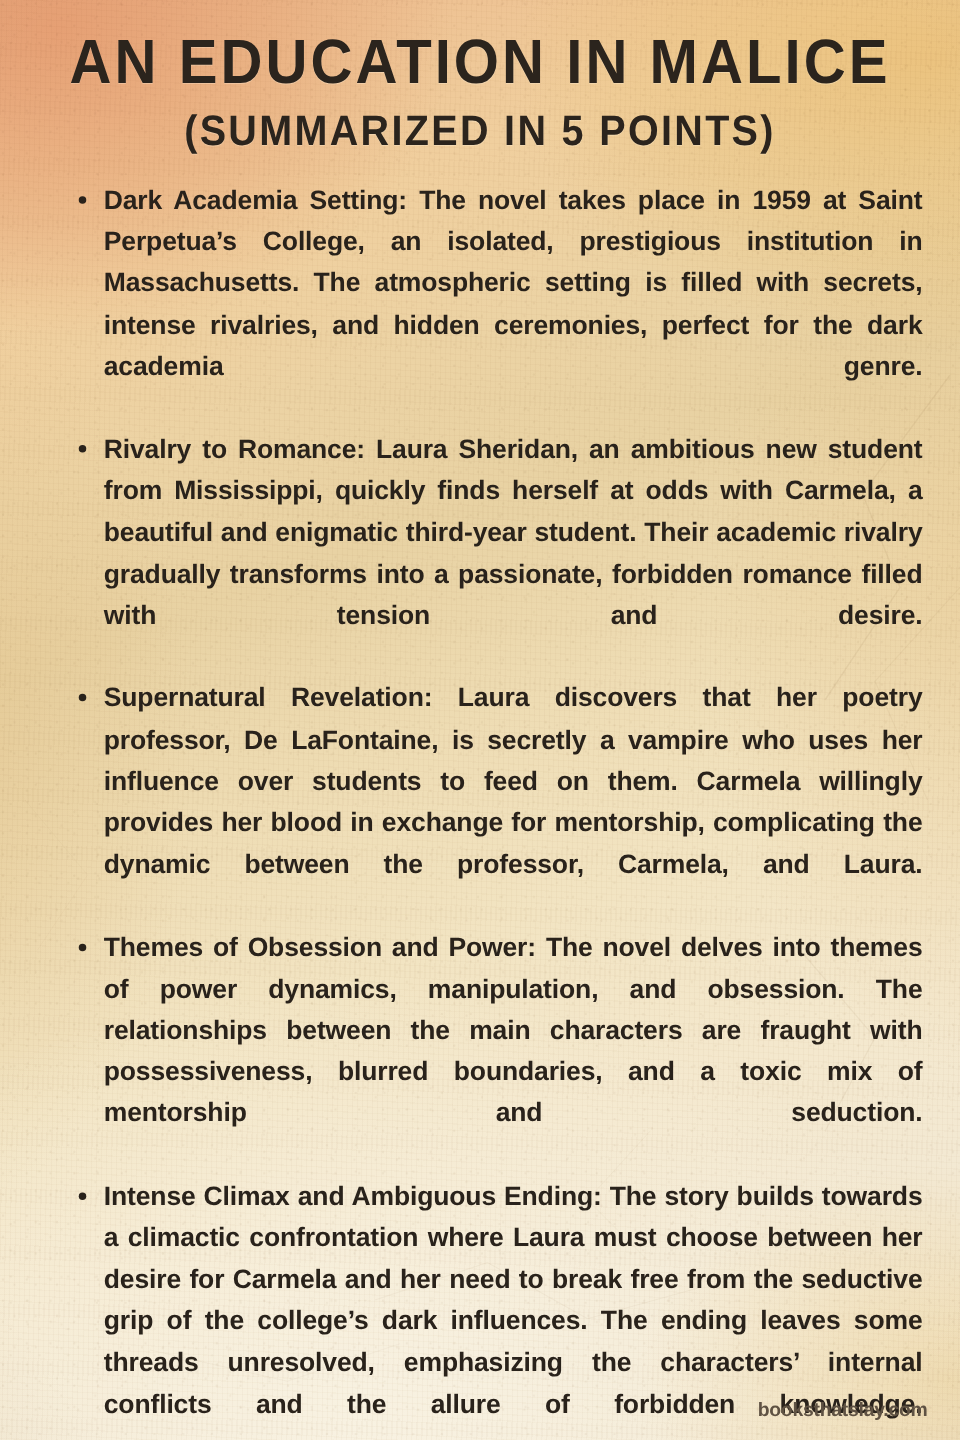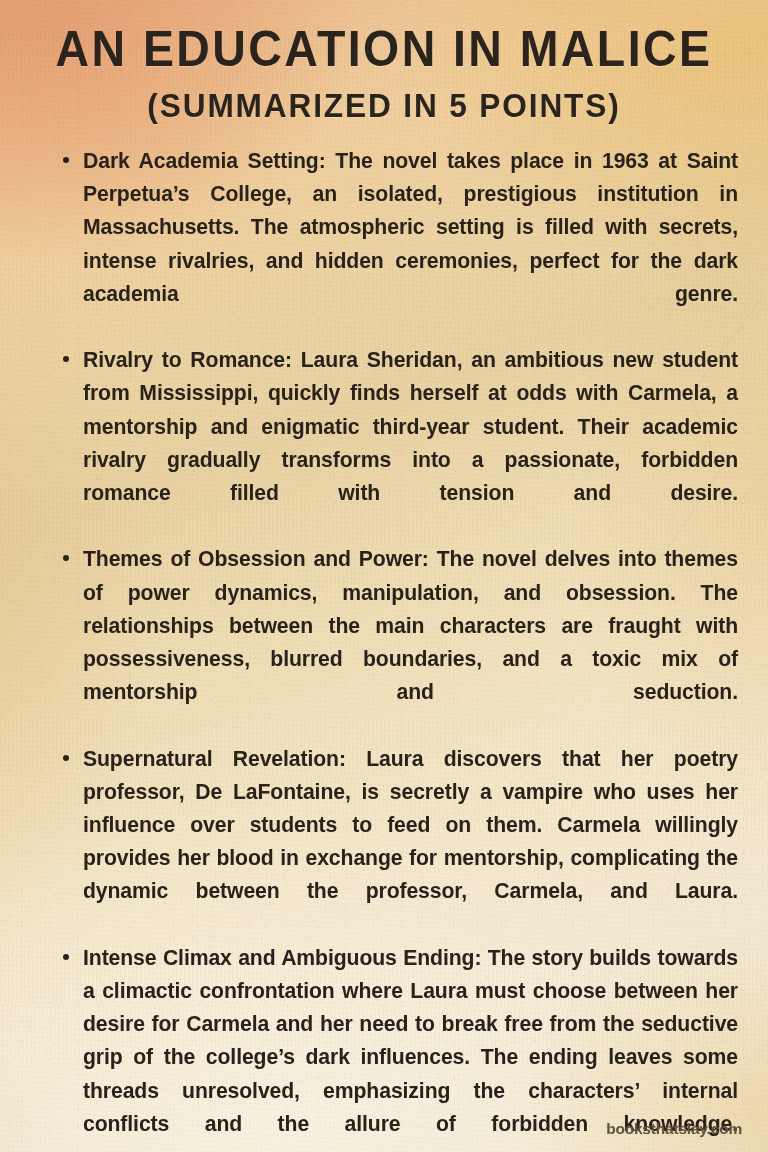--- a/index.html
+++ b/index.html
@@ -249,33 +249,33 @@
   <div id="content">
 
     <div class="header">
       <div class="title-main">AN EDUCATION IN MALICE</div>
       <div class="title-sub">(SUMMARIZED IN 5 POINTS)</div>
     </div>
 
     <ul class="body-block">
       <li class="point">
         <span class="bullet-dot"></span>
-        <span class="ptext">Dark Academia Setting: The novel takes place in 1963 at Saint Perpetua’s College, an isolated, prestigious institution in Massachusetts. The atmospheric setting is filled with secrets, intense rivalries, and hidden ceremonies, perfect for the dark academia genre.</span>
-      </li>
-      <li class="point">
-        <span class="bullet-dot"></span>
-        <span class="ptext">Rivalry to Romance: Laura Sheridan, an ambitious new student from Mississippi, quickly finds herself at odds with Carmela, a mentorship and enigmatic third-year student. Their academic rivalry gradually transforms into a passionate, forbidden romance filled with tension and desire.</span>
+        <span class="ptext">Dark Academia Setting: The novel takes place in 1959 at Saint Perpetua’s College, an isolated, prestigious institution in Massachusetts. The atmospheric setting is filled with secrets, intense rivalries, and hidden ceremonies, perfect for the dark academia genre.</span>
+      </li>
+      <li class="point">
+        <span class="bullet-dot"></span>
+        <span class="ptext">Rivalry to Romance: Laura Sheridan, an ambitious new student from Mississippi, quickly finds herself at odds with Carmela, a beautiful and enigmatic third-year student. Their academic rivalry gradually transforms into a passionate, forbidden romance filled with tension and desire.</span>
+      </li>
+      <li class="point">
+        <span class="bullet-dot"></span>
+        <span class="ptext">Supernatural Revelation: Laura discovers that her poetry professor, De LaFontaine, is secretly a vampire who uses her influence over students to feed on them. Carmela willingly provides her blood in exchange for mentorship, complicating the dynamic between the professor, Carmela, and Laura.</span>
       </li>
       <li class="point">
         <span class="bullet-dot"></span>
         <span class="ptext">Themes of Obsession and Power: The novel delves into themes of power dynamics, manipulation, and obsession. The relationships between the main characters are fraught with possessiveness, blurred boundaries, and a toxic mix of mentorship and seduction.</span>
-      </li>
-      <li class="point">
-        <span class="bullet-dot"></span>
-        <span class="ptext">Supernatural Revelation: Laura discovers that her poetry professor, De LaFontaine, is secretly a vampire who uses her influence over students to feed on them. Carmela willingly provides her blood in exchange for mentorship, complicating the dynamic between the professor, Carmela, and Laura.</span>
       </li>
       <li class="point">
         <span class="bullet-dot"></span>
         <span class="ptext">Intense Climax and Ambiguous Ending: The story builds towards a climactic confrontation where Laura must choose between her desire for Carmela and her need to break free from the seductive grip of the college’s dark influences. The ending leaves some threads unresolved, emphasizing the characters’ internal conflicts and the allure of forbidden knowledge.</span>
       </li>
     </ul>
 
     <div class="footer">booksthatslay.com</div>
 
   </div>

